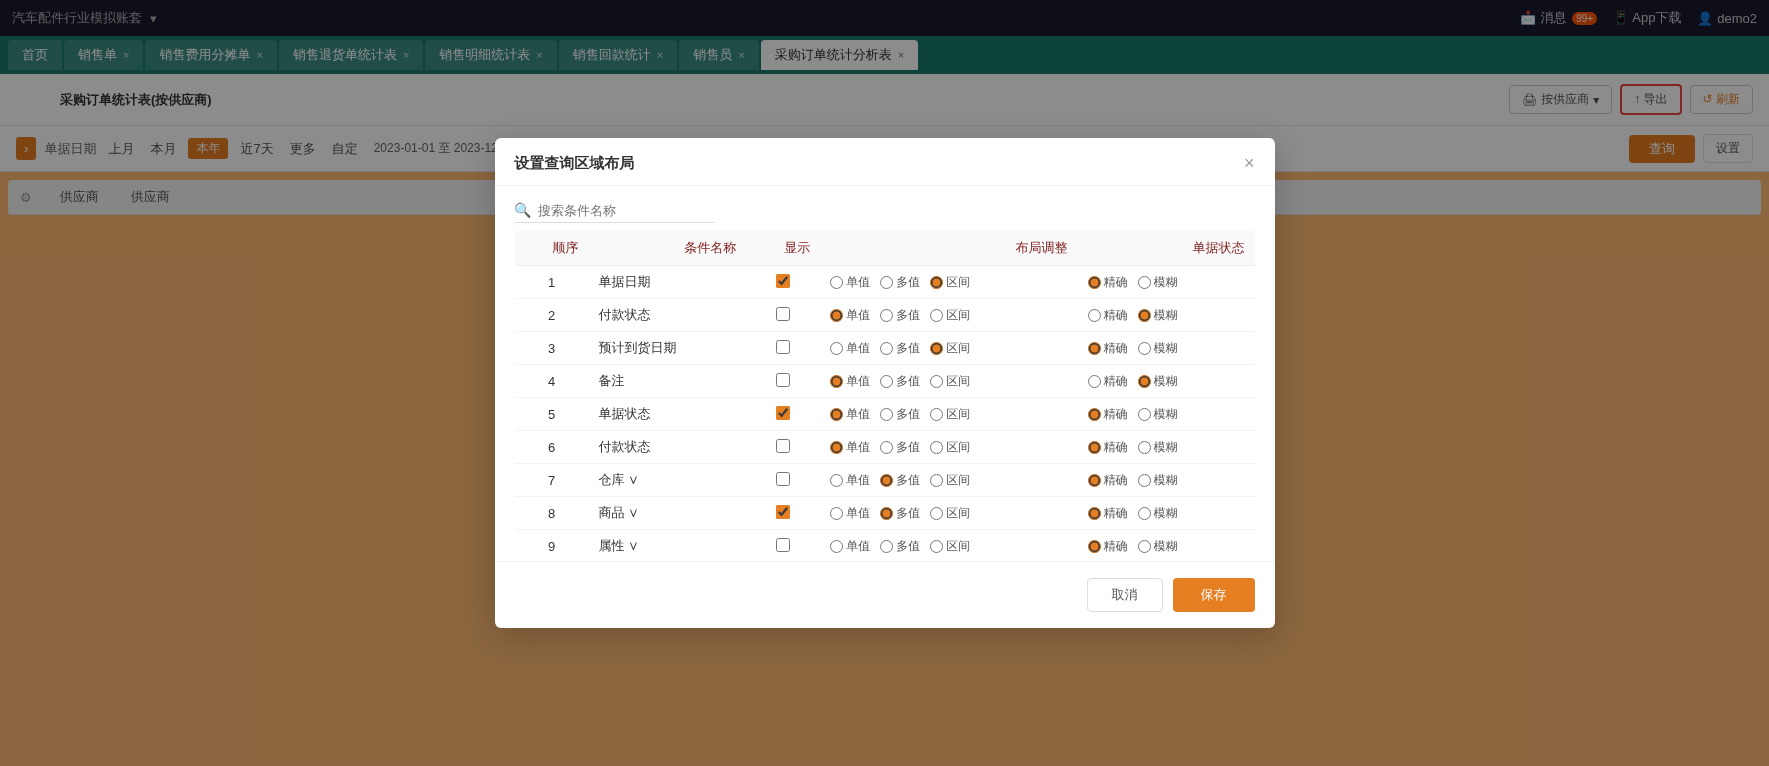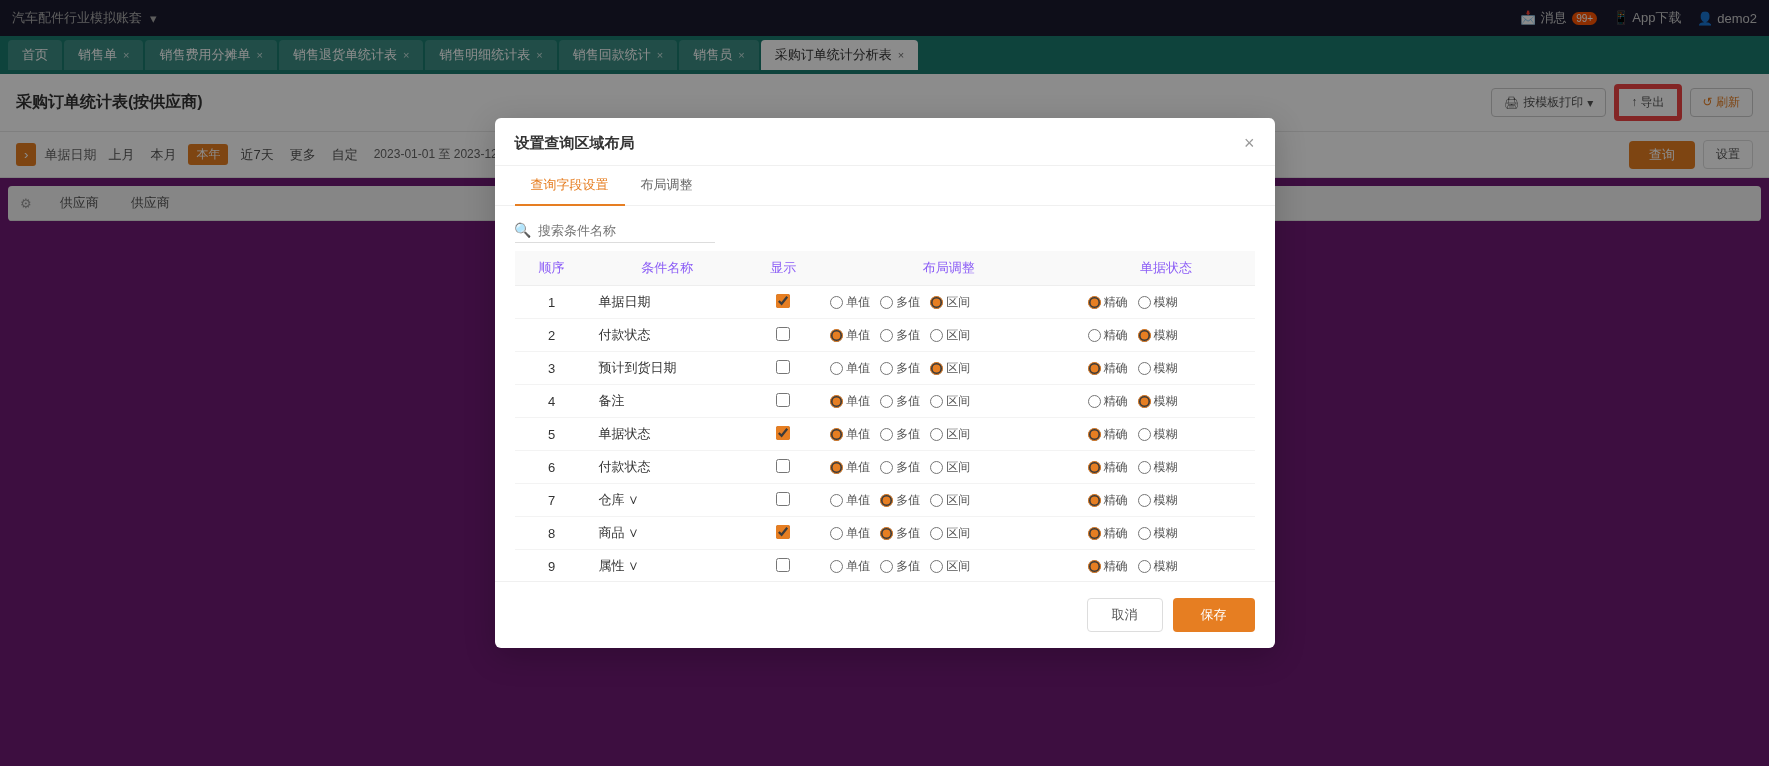--- a/index.html
+++ b/index.html
@@ -45,24 +45,24 @@
 
     
     .page-header {
       background: #fff;
       padding: 10px 16px;
       display: flex;
       align-items: center;
       justify-content: space-between;
       border-bottom: 1px solid #e8e8e8;
     }
-    .page-title { font-size: 16px; font-weight: bold; color: #333; }
+    .page-title { font-size: 13px; font-weight: bold; color: #333; margin-left: 44px; }
     .page-actions { display: flex; align-items: center; gap: 8px; }
     .btn-print { background: none; border: 1px solid #ccc; padding: 5px 12px; border-radius: 4px; cursor: pointer; font-size: 12px; color: #555; display: flex; align-items: center; gap: 4px; }
-    .btn-export { background: none; border: 5px solid #ef4444; padding: 5px 12px; border-radius: 4px; cursor: pointer; font-size: 12px; color: #555; }
+    .btn-export { background: none; border: 2px solid #ef4444; padding: 5px 12px; border-radius: 4px; cursor: pointer; font-size: 12px; color: #555; }
     .btn-refresh { background: none; border: 1px solid #ccc; padding: 5px 12px; border-radius: 4px; cursor: pointer; font-size: 12px; color: #e67e22; }
 
     
     .filter-bar {
       background: #fff;
       padding: 8px 16px;
       display: flex;
       align-items: center;
       gap: 8px;
       border-bottom: 1px solid #e8e8e8;
@@ -154,24 +154,24 @@
     .search-input-wrap input {
       border: none; outline: none; font-size: 13px; color: #333; width: 160px; background: transparent;
     }
     .search-icon { color: #aaa; font-size: 14px; }
 
     
     .modal-body { flex: 1; overflow: hidden; padding: 0 20px; }
     .data-table { width: 100%; border-collapse: collapse; }
     .data-table thead tr { background: #f9f9f9; }
     .data-table th {
-      text-align: center;
+      text-align: right;
       padding: 8px 10px;
       font-size: 13px;
-      color: #8b5cf6;
+      color: #7f1d1d;
       font-weight: 500;
       border-bottom: 1px solid #eee;
     }
     .data-table td {
       padding: 7px 10px;
       font-size: 13px;
       color: #333;
       border-bottom: 1px solid #f3f3f3;
       vertical-align: middle;
     }
@@ -202,21 +202,21 @@
       border-top: 1px solid #f0f0f0;
     }
     .btn-cancel { background: #fff; border: 1px solid #ddd; padding: 7px 24px; border-radius: 4px; cursor: pointer; font-size: 13px; color: #555; }
     .btn-save { background: #e67e22; border: none; padding: 7px 28px; border-radius: 4px; cursor: pointer; font-size: 13px; color: #fff; font-weight: 500; }
 
     .col-center { text-align: center; }
   </style>
 </head>
 <body>
 
-<div style="position:fixed;top:0;left:0;right:0;bottom:0;background:#701a75;z-index:0;">
+<div style="position:fixed;top:0;left:0;right:0;bottom:0;background:#fdba74;z-index:0;">
 
   <div class="top-nav">
     <div class="top-nav-left">
       <span>汽车配件行业模拟账套</span>
       <span>▾</span>
     </div>
     <div class="top-nav-right">
       <span>
         📩 <span>消息</span>
         <span class="notif-badge">99+</span>
@@ -261,21 +261,21 @@
     <div class="tab-item active">
         <span>采购订单统计分析表</span> 
         <span class="tab-close">×</span>
       </div>
   </div>
 
   <div class="page-header">
     <span class="page-title">采购订单统计表(按供应商)</span>
     <div class="page-actions">
       <button class="btn-print">
-        🖨 <span>按模板打印</span> ▾
+        🖨 <span>按供应商</span> ▾
       </button>
       <button class="btn-export">
         ↑ <span>导出</span>
       </button>
       <button class="btn-refresh">
         ↺ <span>刷新</span>
       </button>
     </div>
   </div>
 
@@ -305,28 +305,20 @@
 </div>
 
 <div class="overlay">
   <div class="modal">
 
     <div class="modal-header">
       <span class="modal-title">设置查询区域布局</span>
       <button class="modal-close">×</button>
     </div>
 
-    <div class="modal-tabs">
-      <div class="modal-tab active">
-        <span>查询字段设置</span>
-      </div>
-      <div class="modal-tab">
-        <span>布局调整</span>
-      </div>
-    </div>
 
     <div class="modal-search">
       <div class="search-input-wrap">
         <span class="search-icon">🔍</span>
         <input type="text" placeholder="搜索条件名称" style="">
       </div>
     </div>
 
     <div class="modal-body">
       <div class="table-scroll-wrap">

